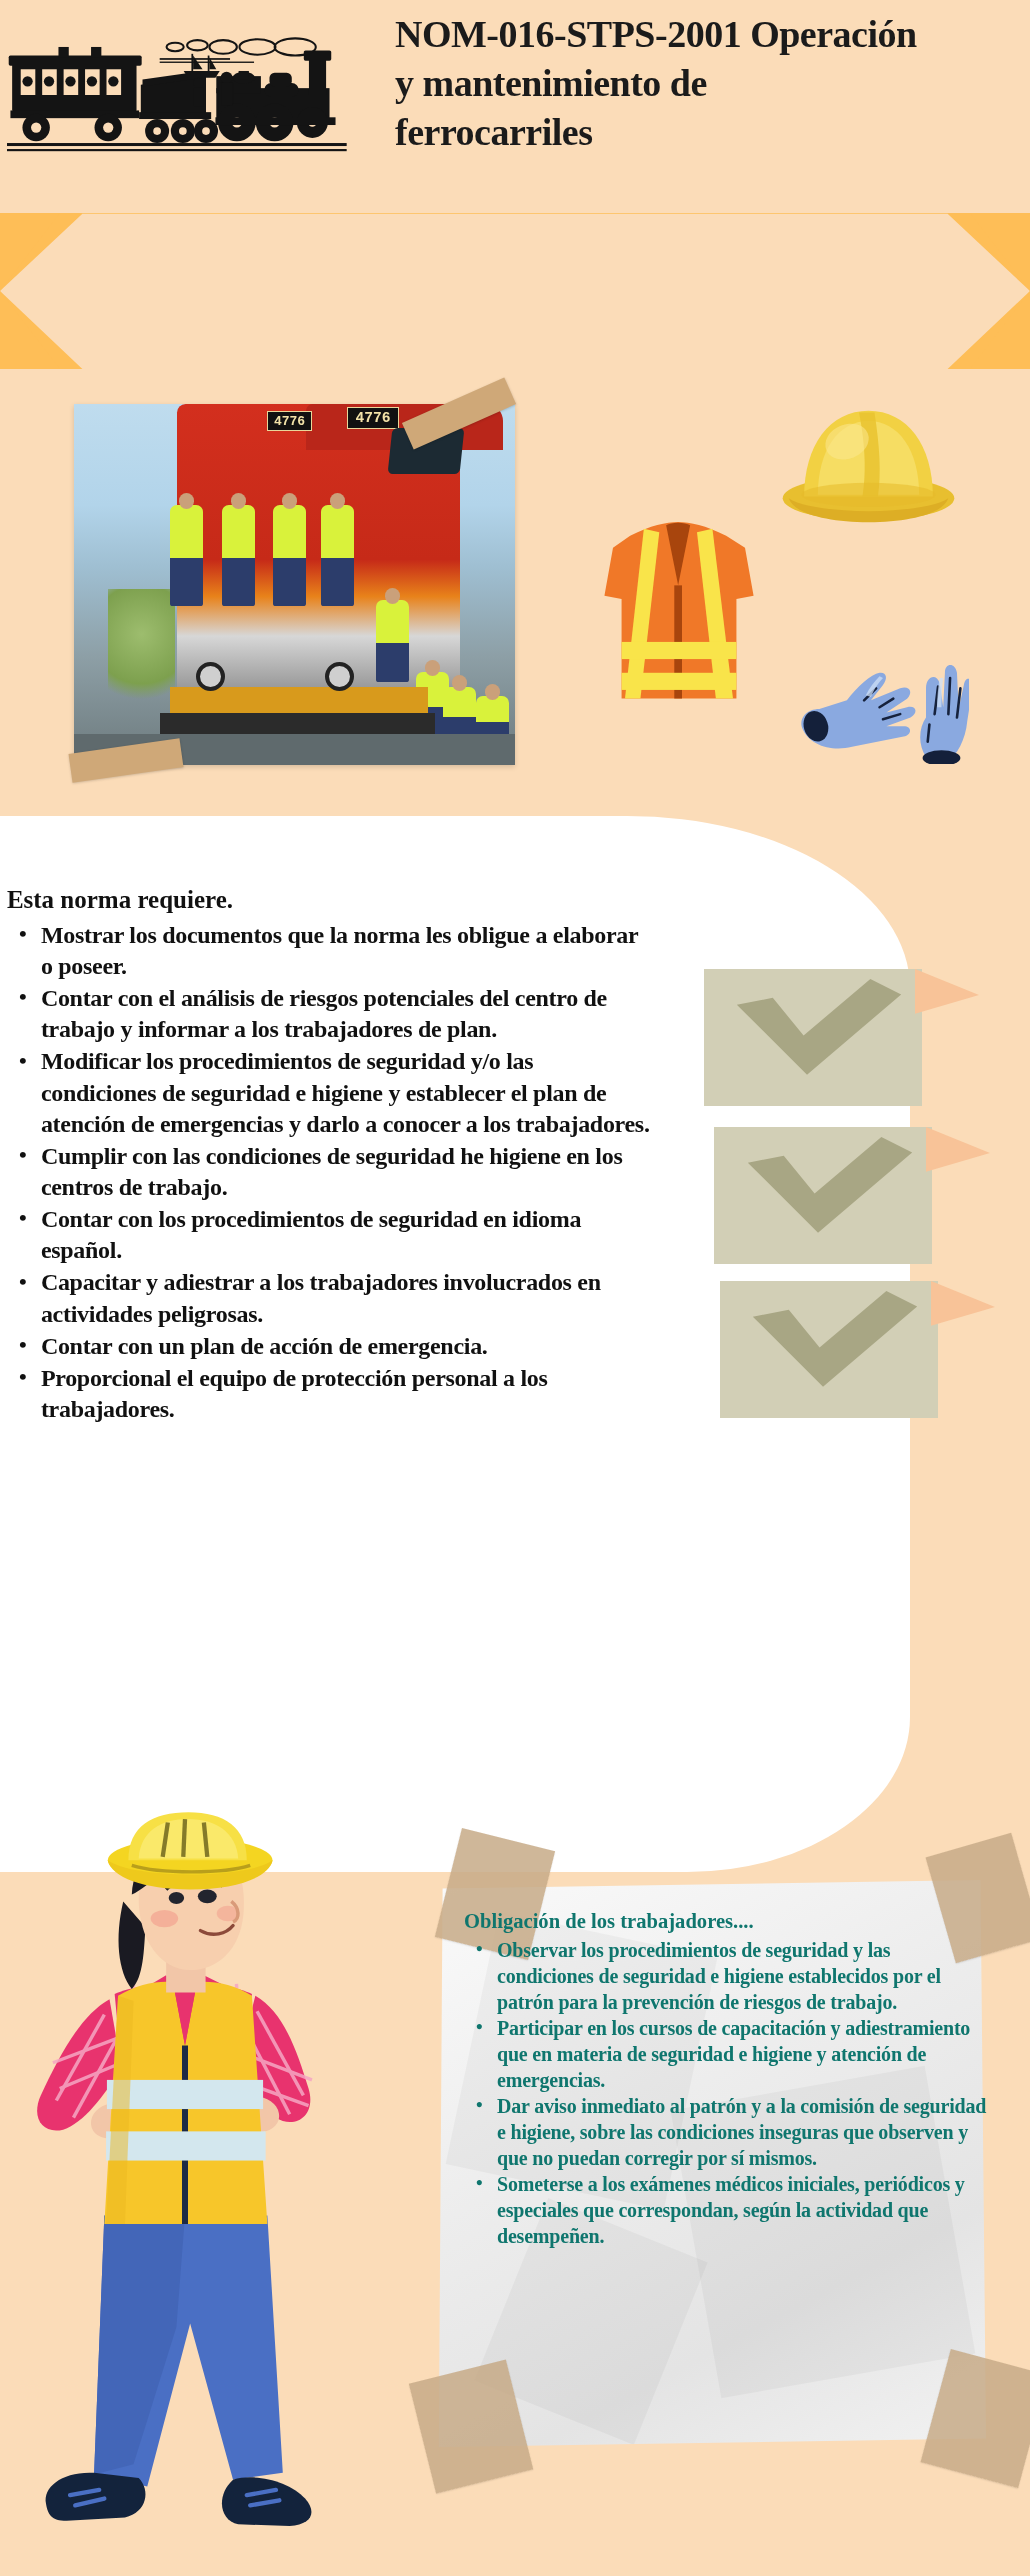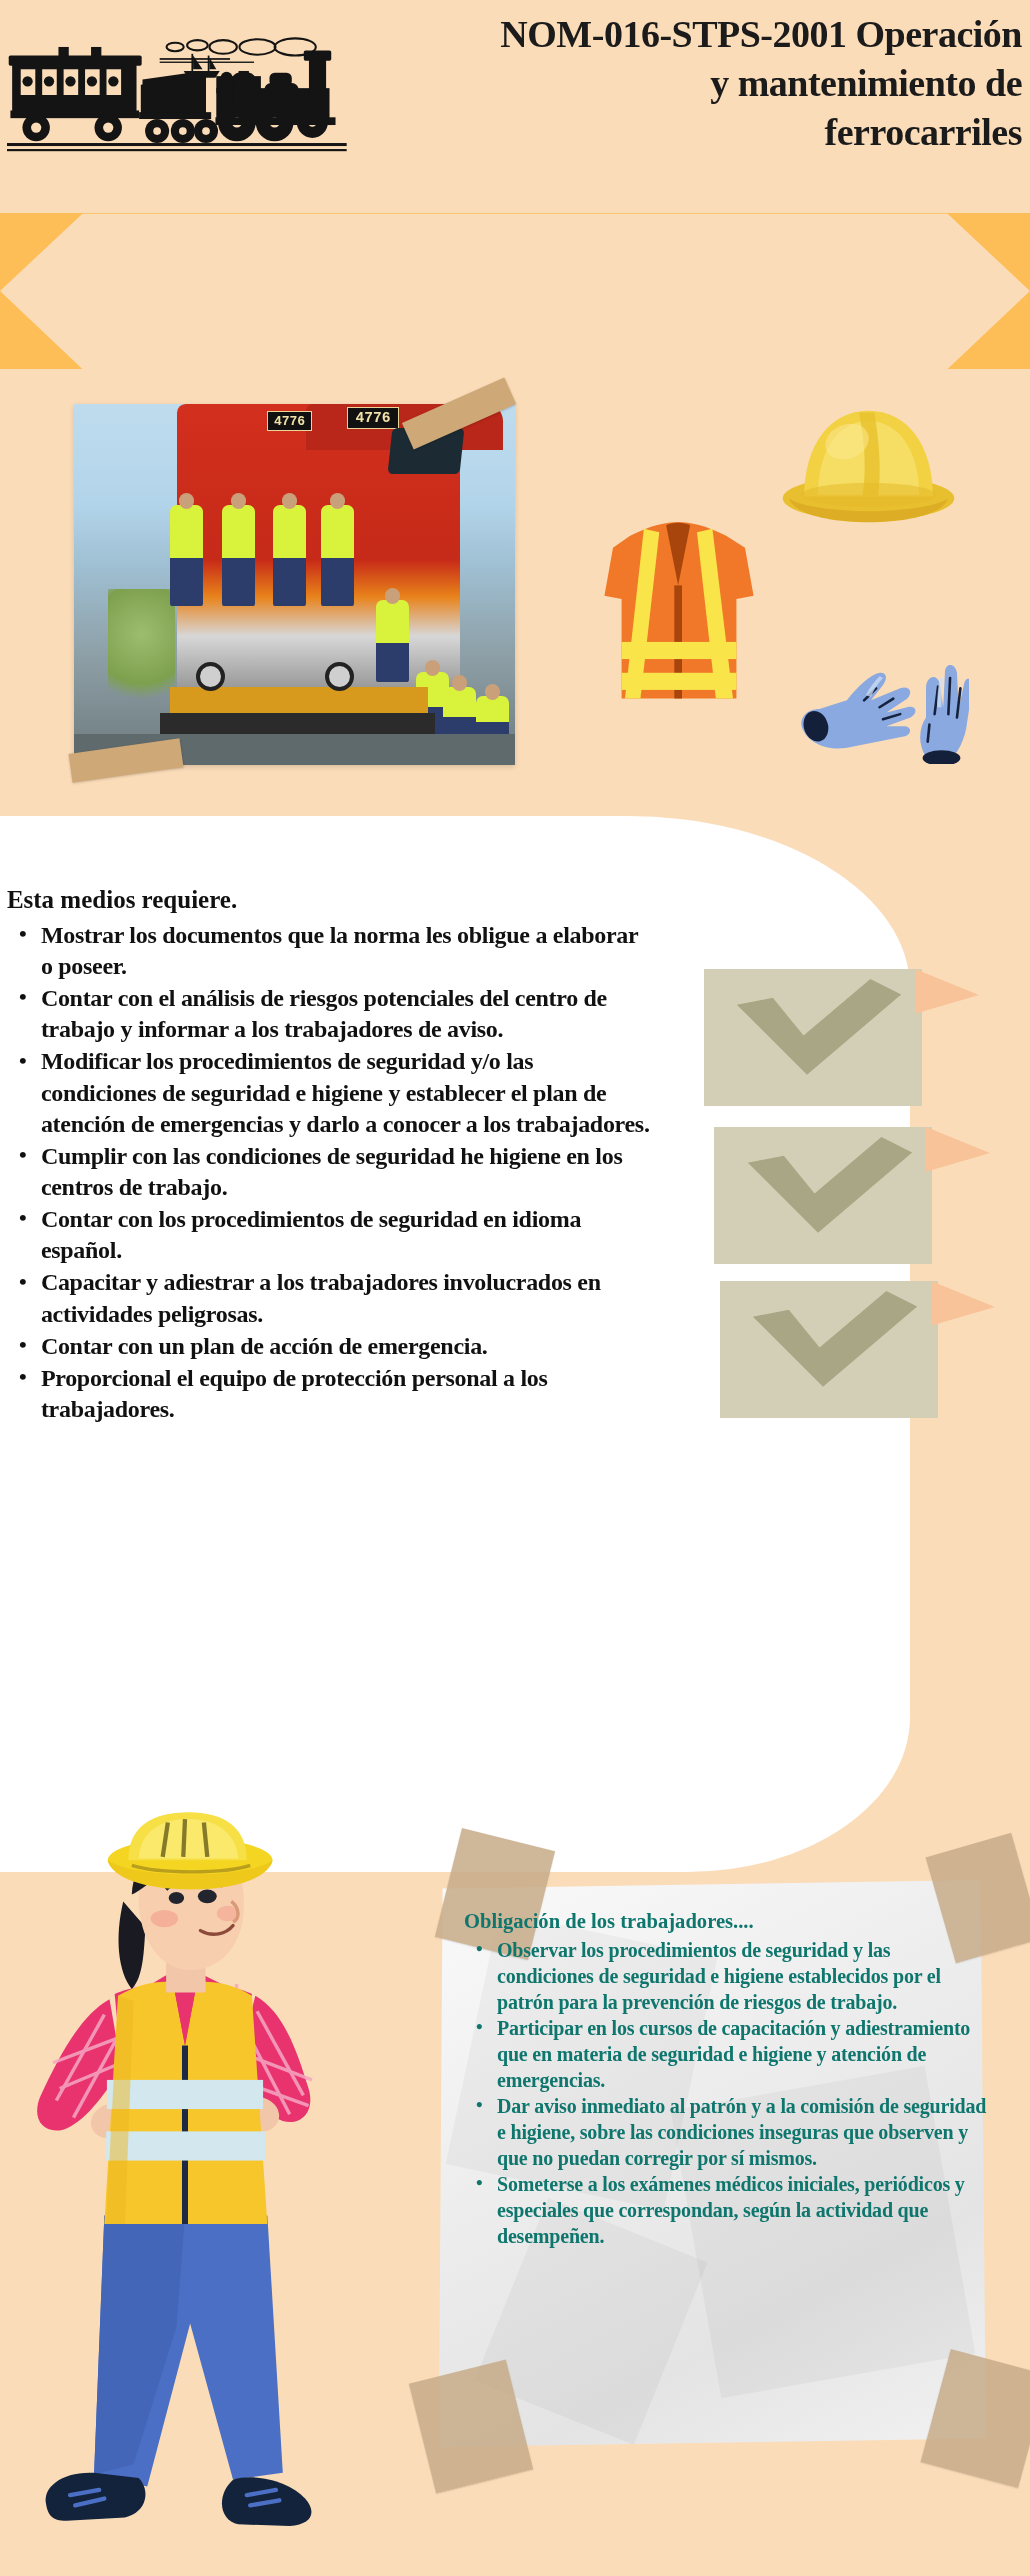--- a/index.html
+++ b/index.html
@@ -32,21 +32,21 @@
   .train-art {
     position: absolute;
     left: 6.9px; top: 8.6px;
     width: 386px; height: 172px;
   }
 
   .page-title {
     position: absolute;
     left: 395px; top: 10.3px;
     width: 627px;
-    text-align: right;
+    text-align: left;
     font-family: "Liberation Serif", "DejaVu Serif", serif;
     font-weight: bold;
     font-size: 38px;
     line-height: 1.28;
     letter-spacing: -0.5px;
     color: #1b1b1b;
   }
 
   
   .banner {
@@ -402,24 +402,24 @@
     <g fill="#cfe0f7" opacity=".75">
       <path d="M96 48 C90 54 84 62 80 70 L86 72 C90 62 96 54 100 50 Z"></path>
       <path d="M166 50 C164 60 163 74 163 84 L168 84 C168 72 169 58 170 50 Z"></path>
     </g>
   </svg>
 
   <div class="white-panel"></div>
   <div class="white-panel-2"></div>
 
   <div class="req-block">
-    <div class="req-heading">Esta medios requiere.</div>
+    <div class="req-heading">Esta norma requiere.</div>
     <ul class="req-list">
       <li>Mostrar los documentos que la norma les obligue a elaborar o poseer.</li>
-      <li>Contar con el análisis de riesgos potenciales del centro de trabajo y informar a los trabajadores de aviso.</li>
+      <li>Contar con el análisis de riesgos potenciales del centro de trabajo y informar a los trabajadores de plan.</li>
       <li>Modificar los procedimientos de seguridad y/o las condiciones de seguridad e higiene y establecer el plan de atención de emergencias y darlo a conocer a los trabajadores.</li>
       <li>Cumplir con las condiciones de seguridad he higiene en los centros de trabajo.</li>
       <li>Contar con los procedimientos de seguridad en idioma español.</li>
       <li>Capacitar y adiestrar a los trabajadores involucrados en actividades peligrosas.</li>
       <li>Contar con un plan de acción de emergencia.</li>
       <li>Proporcional el equipo de protección personal a los trabajadores.</li>
     </ul>
   </div>
 
   <div class="check-card cc1"></div>

